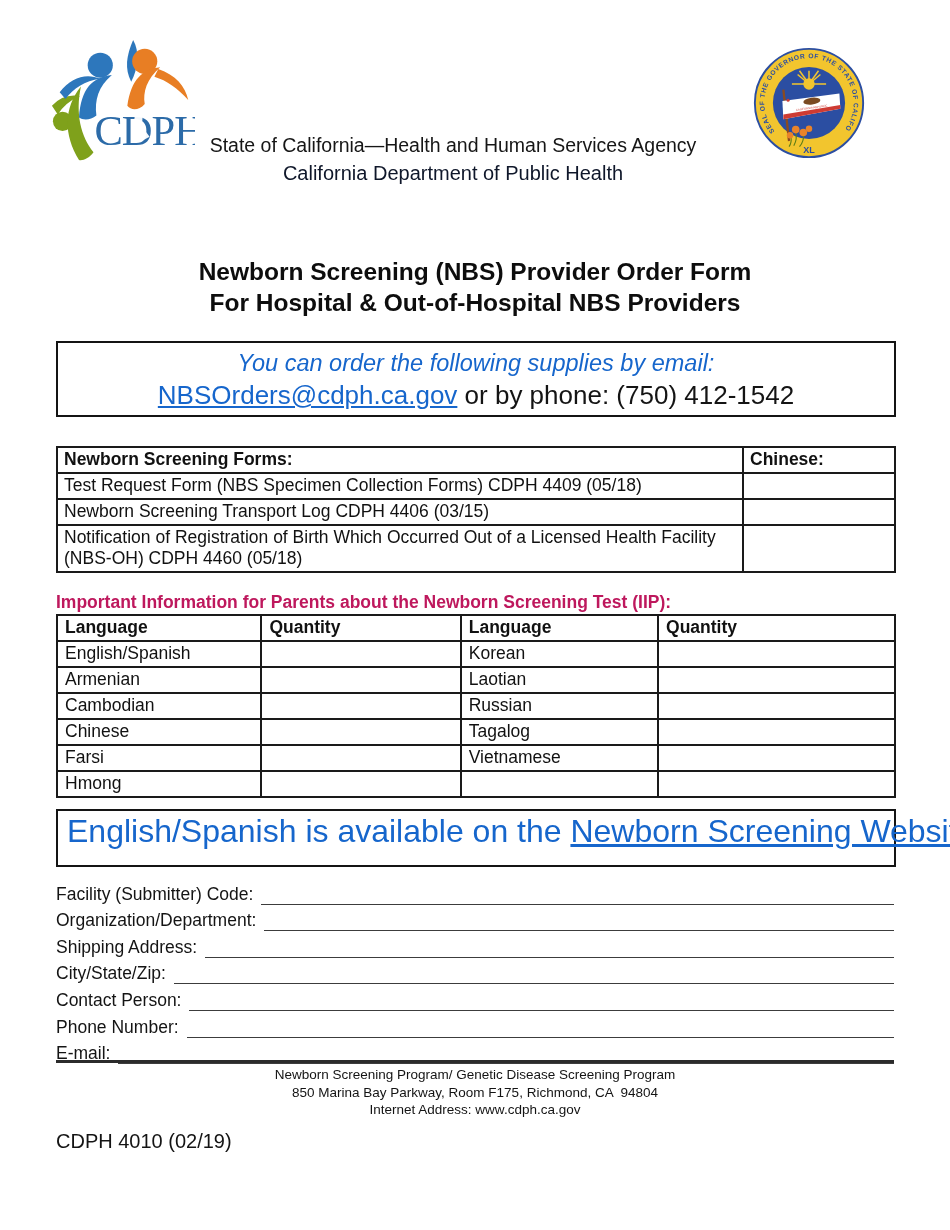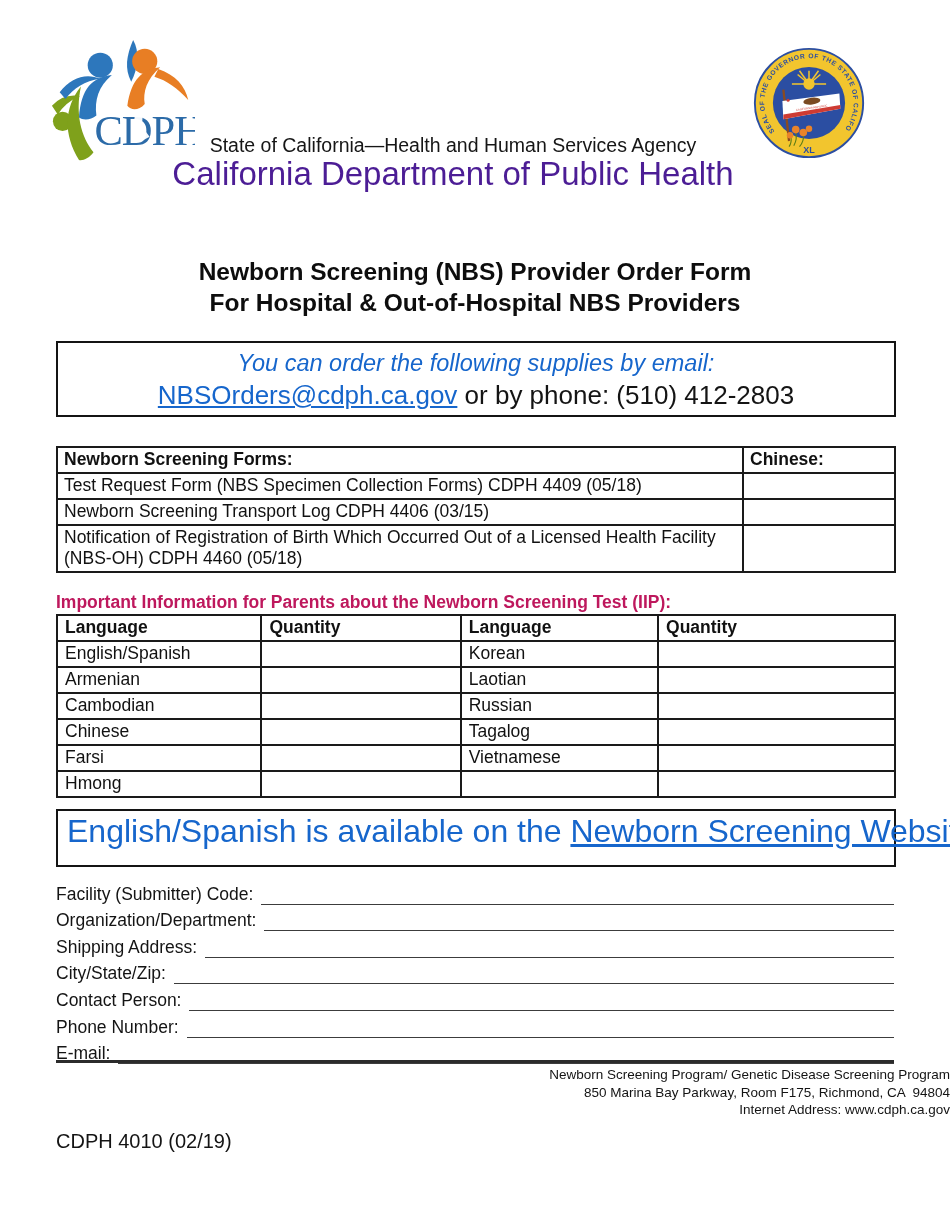--- a/index.html
+++ b/index.html
@@ -6,21 +6,21 @@
   #page{
     position:relative;width:950px;height:1230px;background:#ffffff;
     font-family:"Liberation Sans","DejaVu Sans",sans-serif;color:#111;
     overflow:hidden;margin:0 auto;
   }
   
   #logo{position:absolute;left:50px;top:36px;width:145px;height:130px;}
   #seal{position:absolute;left:752px;top:46px;width:114px;height:114px;}
   #header-text{position:absolute;top:133px;left:0;width:906px;text-align:center;}
   .agency-line{font-size:19.5px;line-height:24px;color:#161616;}
-  .dept-line{font-size:33px;line-height:33px;color:#4c1d95;}
+  .dept-line{font-size:20px;line-height:33px;color:#0f172a;}
   
   #title-block{position:absolute;top:256px;left:0;width:950px;text-align:center;
     font-weight:bold;font-size:24.5px;line-height:31px;color:#0d0d0d;}
   
   #order-box{position:absolute;top:341px;left:56px;width:840px;height:76px;
     box-sizing:border-box;border:2px solid #141414;text-align:center;padding-top:5px;}
   #order-box .ob-line1{font-size:23.5px;line-height:31px;color:var(--blue);font-style:italic;}
   #order-box .ob-line2{font-size:26px;line-height:33px;color:#141414;}
   a.link,.link{color:var(--blue);text-decoration:underline;cursor:pointer;}
   
@@ -41,21 +41,21 @@
   #website-box{position:absolute;top:809px;left:56px;width:840px;height:58px;
     box-sizing:border-box;border:2px solid #141414;font-size:32px;line-height:40px;
     color:var(--blue);padding-left:9px;white-space:nowrap;}
   
   #contact-form{position:absolute;top:878px;left:56px;width:838px;}
   .field{display:flex;align-items:flex-end;height:26.6px;}
   .flabel{font-size:17.5px;line-height:22px;white-space:nowrap;color:#141414;}
   .fline{flex:1;margin-left:8px;border-bottom:1.8px solid #3c3c3c;height:100%;}
   
   #footer-rule{position:absolute;top:1060px;left:56px;width:838px;border-top:3px solid #2b2b2b;}
-  #footer-text{position:absolute;top:1066px;left:0;width:950px;text-align:right;
+  #footer-text{position:absolute;top:1066px;left:0;width:950px;text-align:center;
     font-size:13.5px;line-height:17.5px;color:#141414;}
   .footer-line{white-space:pre-wrap;}
   #form-number{position:absolute;top:1130px;left:56px;font-size:20px;color:#141414;}
   :root{--blue:#1666CC;}
 </style>
 </head>
 <body>
 
 <div id="page">
 
@@ -127,21 +127,21 @@
     <div class="dept-line">California Department of Public Health</div>
   </div>
 
   <div id="title-block">
     <div>Newborn Screening (NBS) Provider Order Form</div>
     <div>For Hospital &amp; Out-of-Hospital NBS Providers</div>
   </div>
 
   <div id="order-box">
     <div class="ob-line1">You can order the following supplies by email:</div>
-    <div class="ob-line2"><a class="link">NBSOrders@cdph.ca.gov</a><span> or by phone: (510) 412-2803</span></div>
+    <div class="ob-line2"><a class="link">NBSOrders@cdph.ca.gov</a><span> or by phone: (750) 412-1542</span></div>
   </div>
 
   <table id="forms-table">
     <colgroup>
         <col style="width:686px">
         <col style="width:152px">
       </colgroup>
     <tbody>
         <tr class="r-hdr">
       <th>Newborn Screening Forms:</th>

